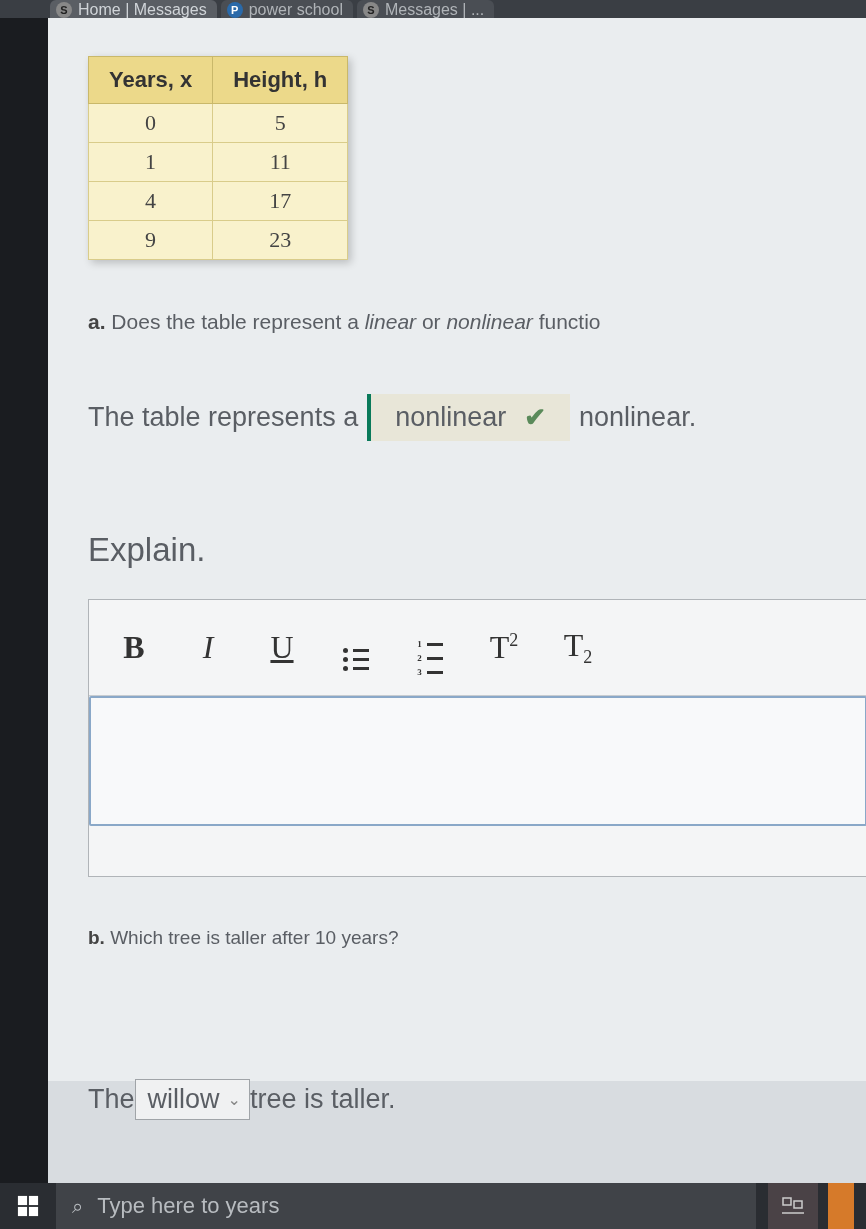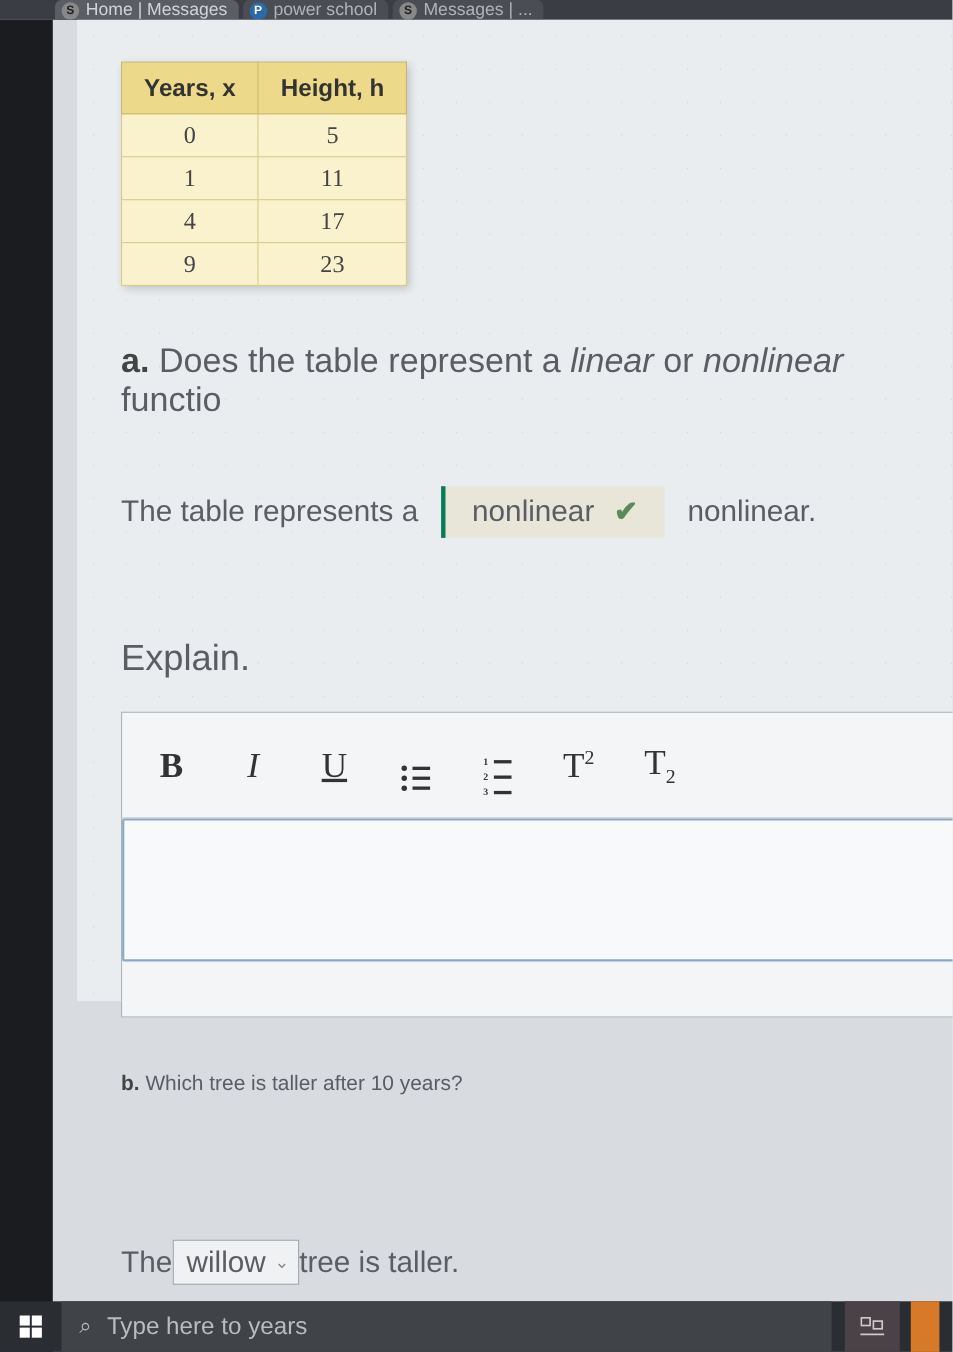--- a/index.html
+++ b/index.html
@@ -33,22 +33,22 @@
       height: 18px;
     }
     .tab.active { background: #5a5e64; color: #d0d4d8; }
     .tab-icon {
       width: 16px; height: 16px; border-radius: 50%;
       background: #888; display:inline-flex; align-items:center; justify-content:center;
       font-size:11px; color:#222; font-weight:bold;
     }
     .content-frame {
       background: #eaedef;
-      margin-left: 70px;
-      height: 892px;
+      margin-left: 48px;
+      height: 1063px;
       padding: 38px 0 0 40px;
       position: relative;
       background-image: radial-gradient(#d0d4d8 0.5px, transparent 0.5px);
       background-size: 30px 30px;
     }
     .left-edge {
       position: absolute;
       left: 0; top: 18px; bottom: 0;
       width: 48px;
       background: #1a1c20;
@@ -69,32 +69,32 @@
     .data-table td {
       background: #f9f2cc;
       text-align: center;
       font-size: 22px;
       padding: 6px 20px;
       border: 1px solid #d9cc8a;
       color: #444;
       font-family: 'Times New Roman', serif;
     }
     .question {
-      font-size: 31px;
+      font-size: 21px;
       color: #5a5e64;
       margin-bottom: 60px;
     }
     .question .label { font-weight: bold; color: #444; }
     .question .ital { font-style: italic; }
     .answer-line {
       font-size: 27px;
       color: #5a5e64;
       display: flex;
       align-items: center;
-      gap: 13px;
+      gap: 1px;
       margin-bottom: 90px;
     }
     .answer-box {
       border-left: 4px solid #0a7a5a;
       background: #e8e6d8;
       padding: 8px 24px;
       margin: 0 8px;
       display: flex;
       align-items: center;
       gap: 18px;

